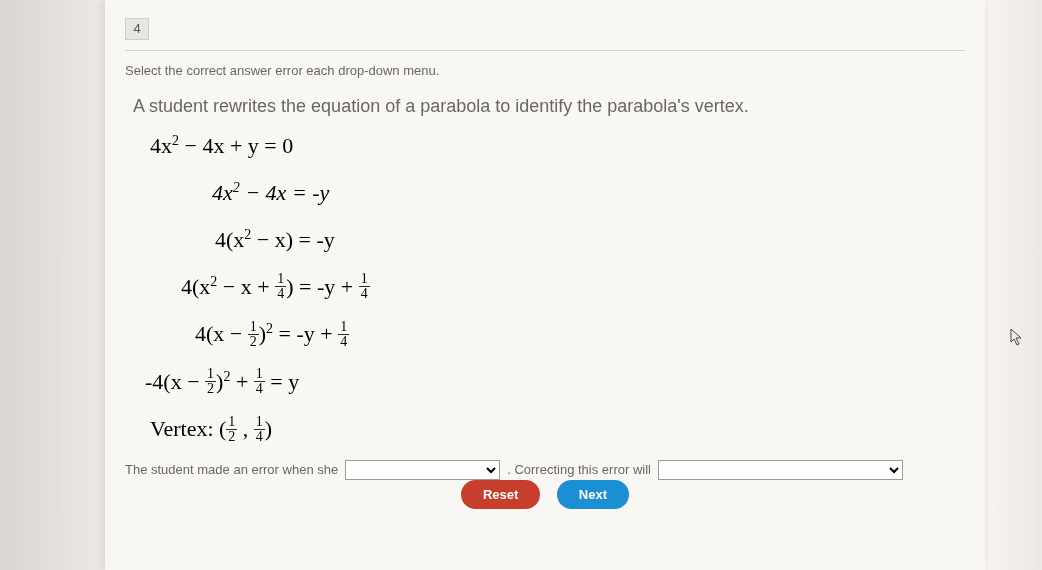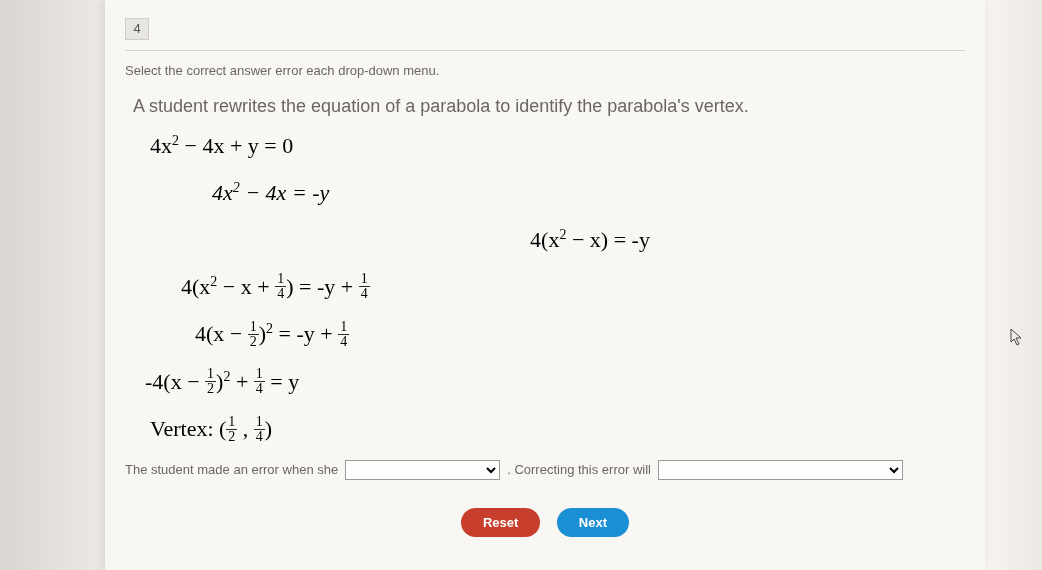--- a/index.html
+++ b/index.html
@@ -54,21 +54,21 @@
     }
     .eq {
       font-family: 'Comic Sans MS', cursive;
       font-size: 22px;
       color: #000000;
       margin-bottom: 14px;
       line-height: 1.5;
       white-space: nowrap;
     }
     .eq.indent1 { margin-left: 62px; font-style: italic; }
-    .eq.indent2 { margin-left: 65px; text-align: center; }
+    .eq.indent2 { margin-left: 65px; }
     .eq.indent3 { margin-left: 31px; }
     .eq.indent4 { margin-left: 45px; }
     .eq.indent5 { margin-left: -5px; }
     .eq.indent6 { }
     .frac {
       display: inline-block;
       vertical-align: middle;
       text-align: center;
       font-size: 14px;
       line-height: 1;
@@ -88,21 +88,20 @@
     }
     .dd {
       height: 20px;
       border: 1px solid #999;
       background: #fdfdfb;
       font-size: 12px;
     }
     .dd1 { width: 155px; }
     .dd2 { width: 245px; }
     .btn-row {
-      margin-top: 28px;
       text-align: center;
     }
     .btn {
       display: inline-block;
       border: none;
       border-radius: 16px;
       padding: 7px 22px;
       font-size: 13px;
       font-weight: bold;
       color: #fff;

